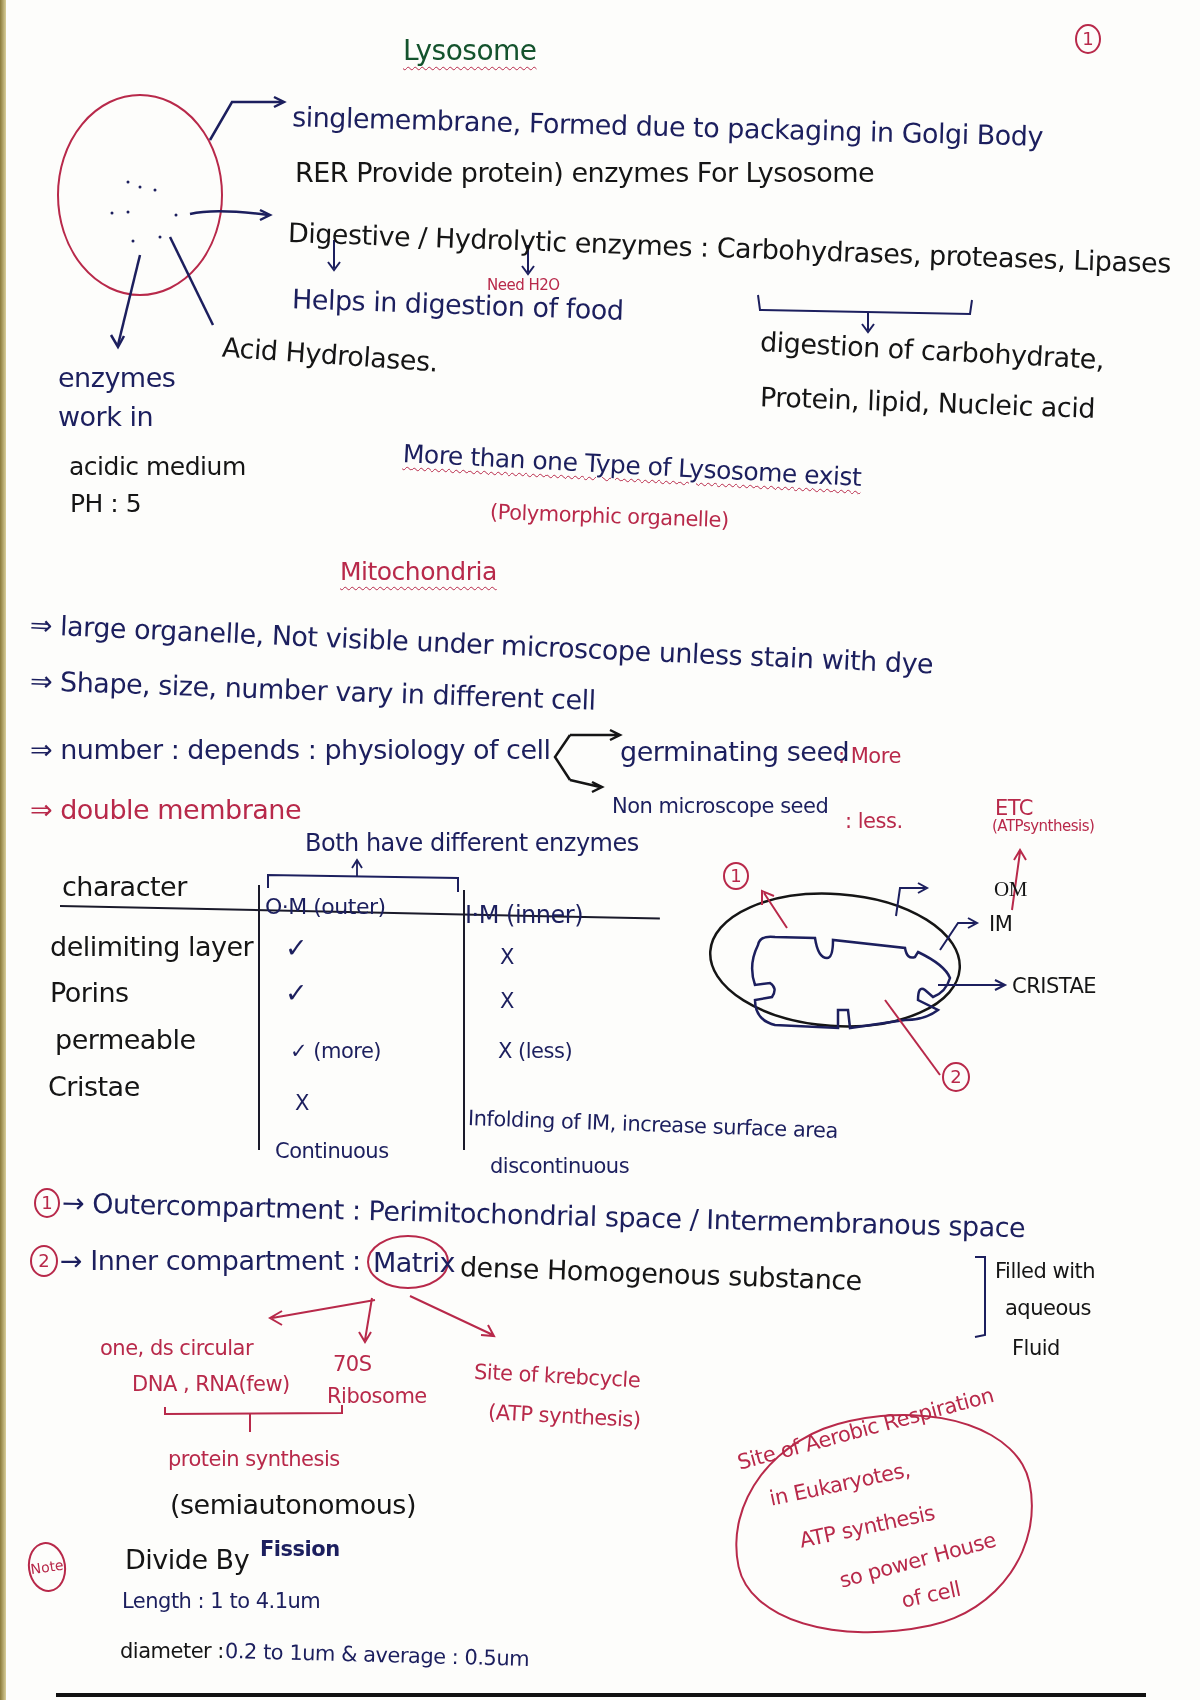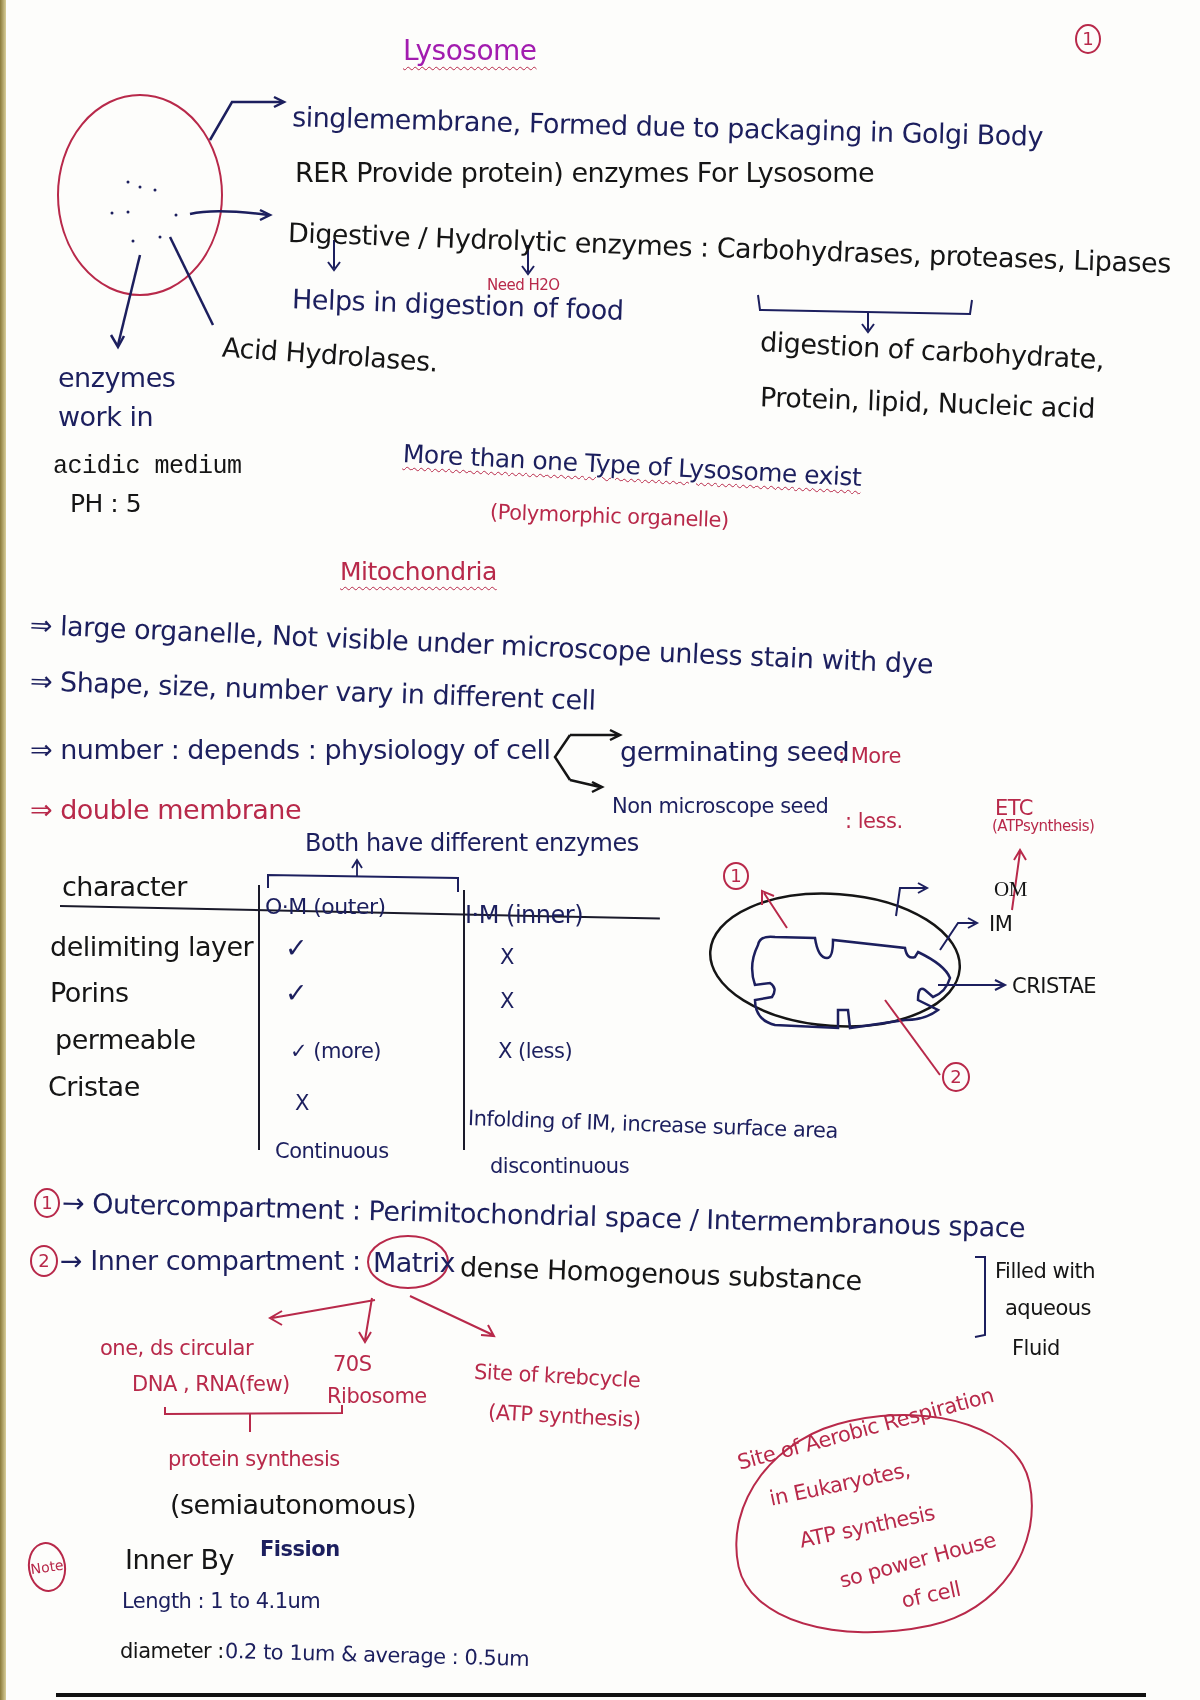--- a/index.html
+++ b/index.html
@@ -10,21 +10,21 @@
     color: #1d1f4a;
   }
   .edge { position: absolute; left: 0; top: 0; width: 6px; height: 1700px; background: linear-gradient(90deg,#8a7a3a,#d9cf9a); }
   .t { position: absolute; white-space: nowrap; font-size: 25px; line-height: 1.1; letter-spacing: -0.5px; }
   .navy { color: #1c1f5e; }
   .black { color: #151515; }
   .red { color: #b8294a; }
   .sm { font-size: 21px; }
   .xs { font-size: 15px; }
   .lg { font-size: 27px; }
-  .title { font-size: 28px; color: #a21caf; }
+  .title { font-size: 28px; color: #14532d; }
   .wavy { text-decoration: underline wavy #b8294a; text-underline-offset: 6px; text-decoration-thickness: 1px; }
   .wavy-b { text-decoration: underline wavy #b8294a; text-underline-offset: 4px; text-decoration-thickness: 1px; }
   .circ { position: absolute; border: 2px solid #b8294a; border-radius: 50%; color: #b8294a; text-align: center; font-size: 18px; }
   svg.overlay { position: absolute; left: 0; top: 0; }
   .table-line { position: absolute; background: #1a1a2a; }
   .cloud { position: absolute; border: 2px solid #b8294a; border-radius: 46% 54% 42% 58% / 55% 45% 55% 45%; transform: rotate(-12deg); }
   .bottom-bar { position: absolute; left: 56px; top: 1693px; width: 1090px; height: 4px; background: #111; }
 </style>
 </head>
 <body>
@@ -101,21 +101,21 @@
 <div class="t navy lg" style="left:292px;top:112px;transform:rotate(1.5deg);">singlemembrane, Formed due to packaging in Golgi Body</div>
 <div class="t black lg" style="left:295px;top:158px;">RER Provide protein) enzymes For Lysosome</div>
 <div class="t black lg" style="left:288px;top:218px;transform:rotate(2deg);transform-origin:left;">Digestive / Hydrolytic enzymes : Carbohydrases, proteases, Lipases</div>
 <div class="t red xs" style="left:487px;top:277px;">Need H2O</div>
 <div class="t navy lg" style="left:292px;top:290px;transform:rotate(2deg);">Helps in digestion of food</div>
 <div class="t black lg" style="left:222px;top:340px;transform:rotate(4deg);">Acid Hydrolases.</div>
 <div class="t black lg" style="left:760px;top:336px;transform:rotate(3deg);">digestion of carbohydrate,</div>
 <div class="t black lg" style="left:760px;top:388px;transform:rotate(2deg);">Protein, lipid, Nucleic acid</div>
 <div class="t navy lg" style="left:58px;top:363px;">enzymes</div>
 <div class="t navy lg" style="left:58px;top:402px;">work in</div>
-<div class="t black" style="left:53px;top:453px;font-family:Liberation Mono, monospace;">acidic medium</div>
+<div class="t black" style="left:69px;top:453px;">acidic medium</div>
 <div class="t black" style="left:70px;top:490px;">PH : 5</div>
 <div class="t navy wavy-b" style="left:403px;top:440px;transform:rotate(3deg);transform-origin:left;">More than one Type of Lysosome exist</div>
 <div class="t red sm" style="left:490px;top:505px;transform:rotate(2deg);">(Polymorphic organelle)</div>
 
 <div class="t red wavy" style="left:340px;top:558px;font-size:25px;">Mitochondria</div>
 
 <div class="t navy lg" style="left:30px;top:610px;transform:rotate(2.5deg);transform-origin:left;">⇒ large organelle, Not visible under microscope unless stain with dye</div>
 <div class="t navy lg" style="left:30px;top:666px;transform:rotate(2deg);transform-origin:left;">⇒ Shape, size, number vary in different cell</div>
 <div class="t navy lg" style="left:30px;top:735px;">⇒ number : depends : physiology of cell</div>
 <div class="t red lg" style="left:30px;top:795px;">⇒ double membrane</div>
@@ -200,19 +200,19 @@
   <div class="t red sm" style="left:738px;top:1452px;transform:rotate(-15deg);transform-origin:left;">Site of Aerobic Respiration</div>
   <div class="t red sm" style="left:770px;top:1488px;transform:rotate(-12deg);transform-origin:left;">in Eukaryotes,</div>
   <div class="t red sm" style="left:800px;top:1530px;transform:rotate(-12deg);transform-origin:left;">ATP synthesis</div>
   <div class="t red sm" style="left:840px;top:1570px;transform:rotate(-15deg);transform-origin:left;">so power House</div>
   <div class="t red sm" style="left:902px;top:1590px;transform:rotate(-12deg);transform-origin:left;">of cell</div>
 </div>
 
 <div class="circ" style="left:28px;top:1542px;width:34px;height:46px;line-height:46px;font-size:14px;transform:rotate(-8deg);">
   <span>Note</span>
 </div>
-<div class="t black lg" style="left:125px;top:1545px;">Inner By</div>
+<div class="t black lg" style="left:125px;top:1545px;">Divide By</div>
 <div class="t navy sm" style="left:260px;top:1538px;font-weight:bold;">Fission</div>
 <div class="t navy sm" style="left:122px;top:1590px;">Length : 1 to 4.1um</div>
 <div class="t black sm" style="left:120px;top:1640px;">diameter :</div>
 <div class="t navy sm" style="left:225px;top:1640px;transform:rotate(1.5deg);transform-origin:left;">0.2 to 1um &amp; average : 0.5um</div>
 
 <div class="bottom-bar"></div>
 
 </body></html>

